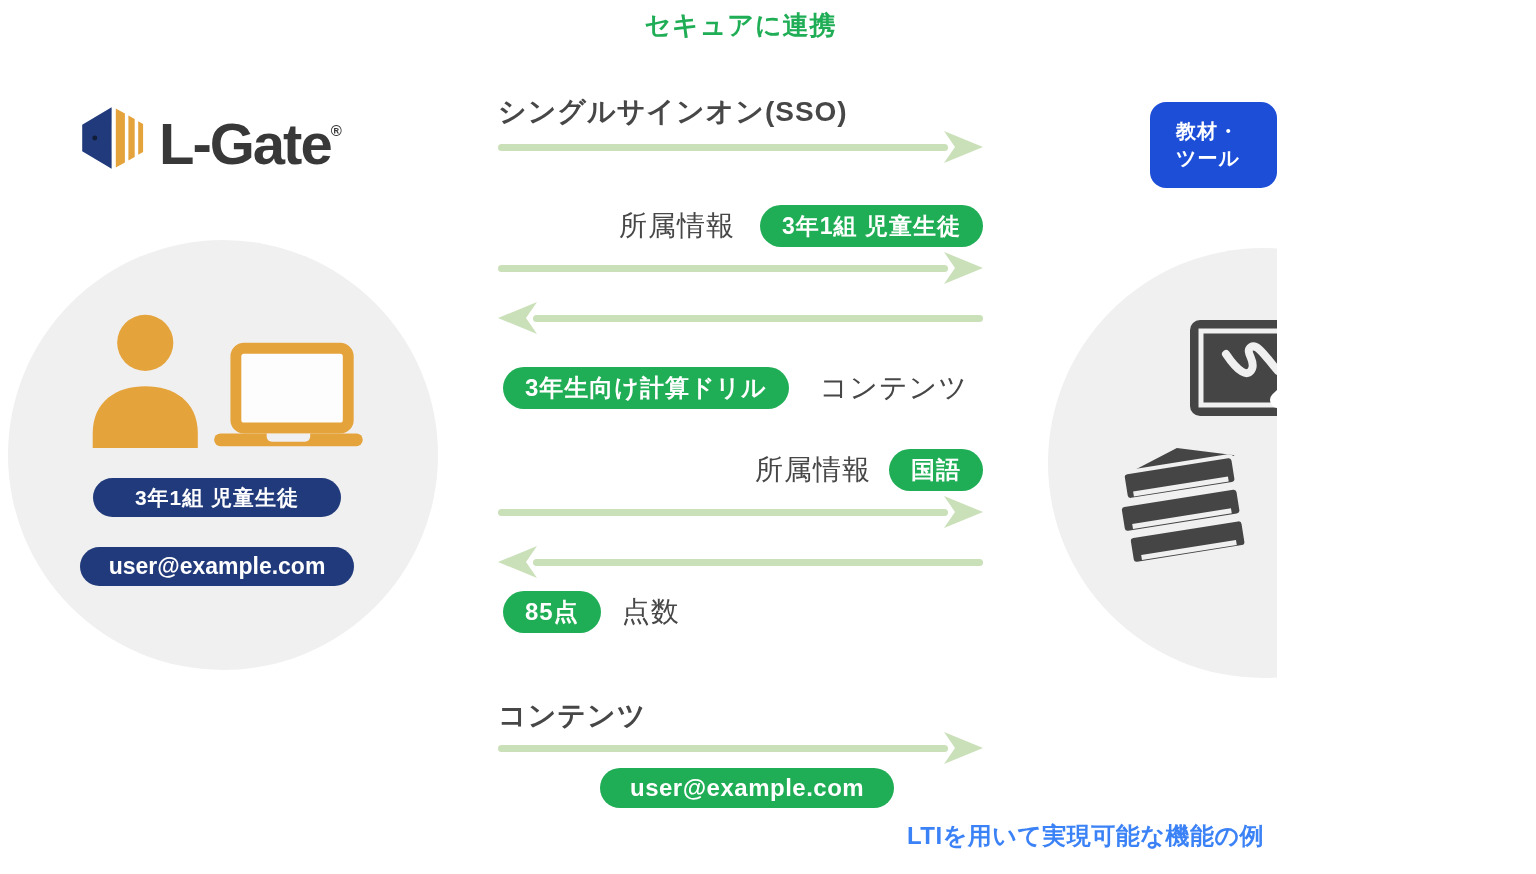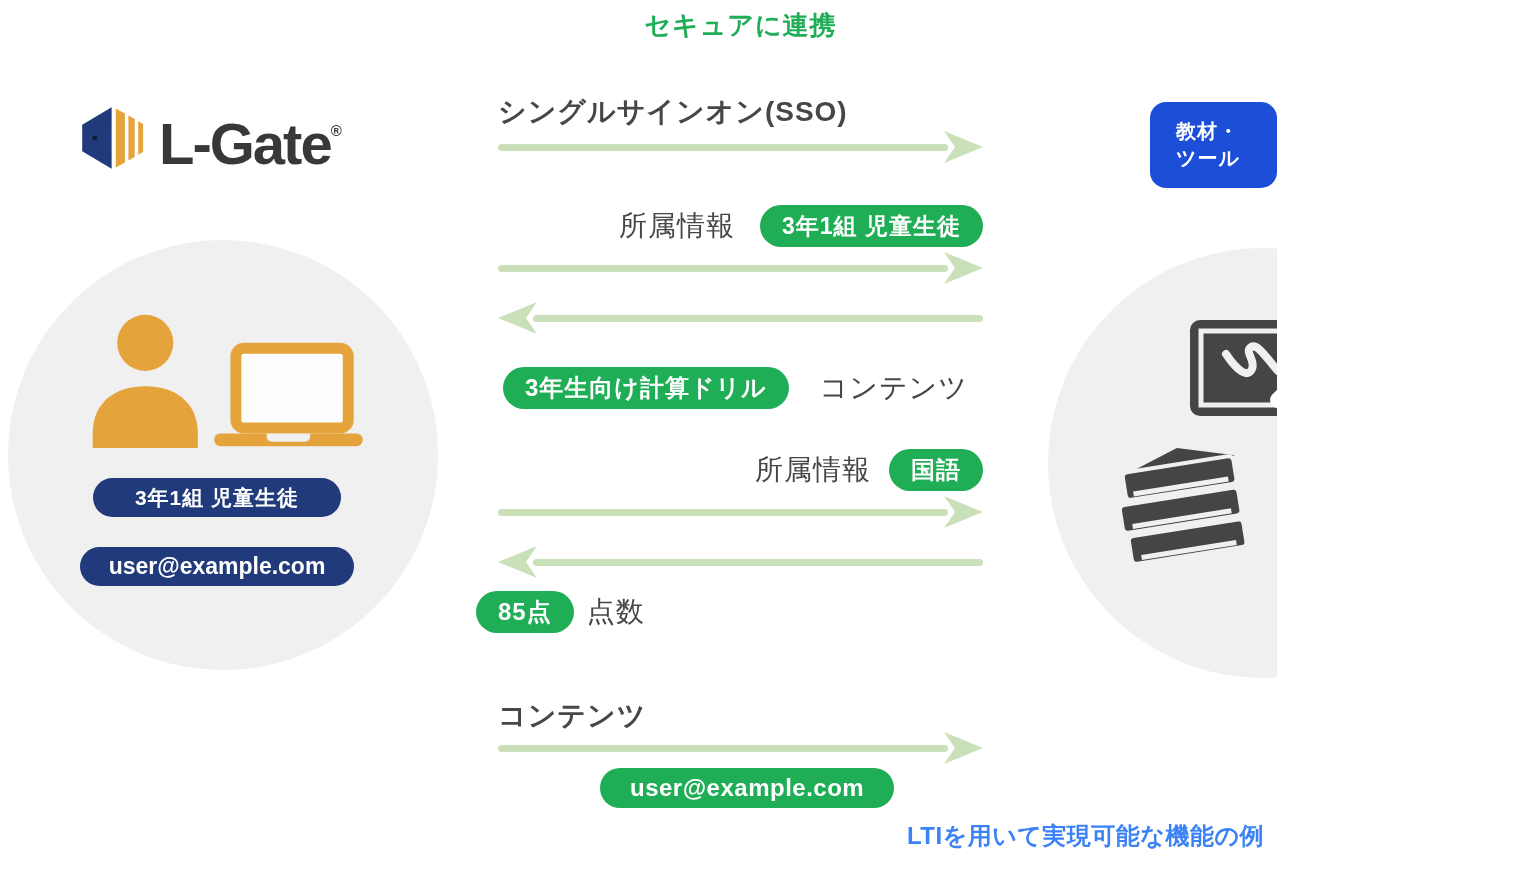--- a/index.html
+++ b/index.html
@@ -151,21 +151,21 @@
   </div>
   <svg class="abs arrow" style="top:494px;" viewBox="0 0 485 36">
     <rect x="0" y="15" width="450" height="7" rx="3.5" fill="#cae0b9"></rect>
     <polygon points="446,2 485,18 446,34 457,18" fill="#cae0b9"></polygon>
   </svg>
 
   <svg class="abs arrow" style="top:544px;" viewBox="0 0 485 36">
     <rect x="35" y="15" width="450" height="7" rx="3.5" fill="#cae0b9"></rect>
     <polygon points="39,2 0,18 39,34 28,18" fill="#cae0b9"></polygon>
   </svg>
-  <div class="abs row justify-start" style="top:590px; left:476px; gap:13px;">
+  <div class="abs row justify-start" style="top:590px; left:503px; gap:21px;">
     <span class="green-pill" style="font-size:24px;">85点</span>
     <span class="flow-label">点数</span>
   </div>
 
   <div class="abs center-label" style="top:697px;">コンテンツ</div>
   <svg class="abs arrow" style="top:730px;" viewBox="0 0 485 36">
     <rect x="0" y="15" width="450" height="7" rx="3.5" fill="#cae0b9"></rect>
     <polygon points="446,2 485,18 446,34 457,18" fill="#cae0b9"></polygon>
   </svg>
   <div class="abs green-pill register-pill">user@example.com</div>

